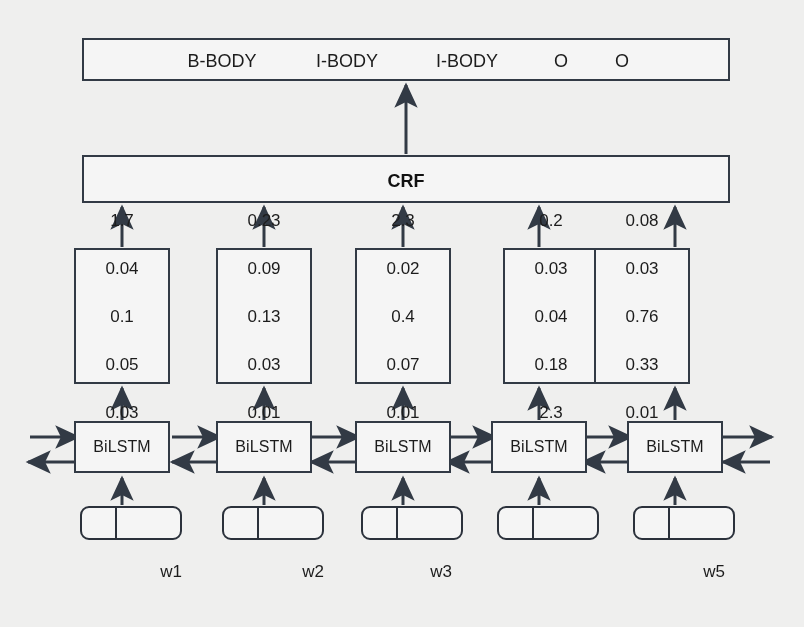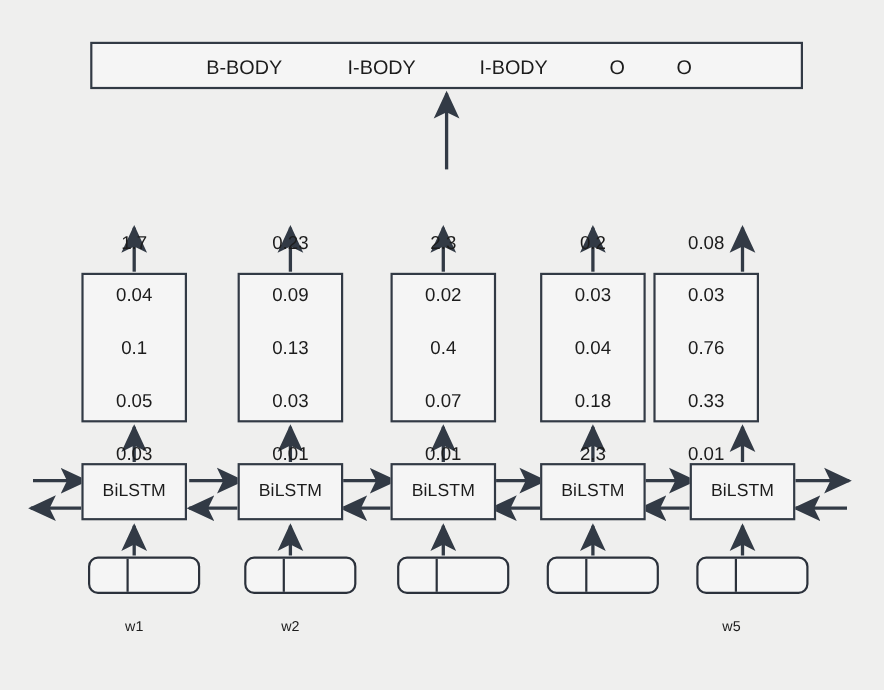--- a/index.html
+++ b/index.html
@@ -109,22 +109,22 @@
     box-sizing: border-box;
   }
   .emb .cell-b {
     flex: 1;
     height: 100%;
   }
   .wlabel {
     position: absolute;
     top: 562px;
     width: 120px;
-    text-align: center;
-    font-size: 13px;
+    text-align: right;
+    font-size: 17px;
     color: #1c1c1c;
     transform: translateX(-50%);
   }
 </style>
 </head>
 <body>
 
 <div id="canvas">
 
   <svg class="layer" viewBox="0 0 804 627">
@@ -182,20 +182,23 @@
   </svg>
 
   <div class="box label-bar">
     <span class="tok" style="left:138px">B-BODY</span>
     <span class="tok" style="left:263px">I-BODY</span>
     <span class="tok" style="left:383px">I-BODY</span>
     <span class="tok" style="left:477px">O</span>
     <span class="tok" style="left:538px">O</span>
   </div>
 
+  <div class="box crf-bar">
+    <div class="crf-text">CRF</div>
+  </div>
 
   <div class="box score-box" style="left:74px">
     <span class="num">1.7</span>
     <span class="num">0.04</span>
     <span class="num">0.1</span>
     <span class="num">0.05</span>
     <span class="num">0.03</span>
   </div>
 
   <div class="box score-box" style="left:216px">
@@ -207,21 +210,21 @@
   </div>
 
   <div class="box score-box" style="left:355px">
     <span class="num">2.3</span>
     <span class="num">0.02</span>
     <span class="num">0.4</span>
     <span class="num">0.07</span>
     <span class="num">0.01</span>
   </div>
 
-  <div class="box score-box" style="left:491px">
+  <div class="box score-box" style="left:503px">
     <span class="num">0.2</span>
     <span class="num">0.03</span>
     <span class="num">0.04</span>
     <span class="num">0.18</span>
     <span class="num">2.3</span>
   </div>
 
   <div class="box score-box" style="left:594px">
     <span class="num">0.08</span>
     <span class="num">0.03</span>
@@ -262,15 +265,16 @@
     <div class="cell-a"></div>
     <div class="cell-b"></div>
   </div>
   <div class="emb" style="left:633px">
     <div class="cell-a"></div>
     <div class="cell-b"></div>
   </div>
 
   <div class="wlabel" style="left:122px">w1</div>
   <div class="wlabel" style="left:264px">w2</div>
+  <div class="wlabel" style="left:392px">w3</div>
   <div class="wlabel" style="left:665px">w5</div>
 
 </div>
 
 </body></html>

